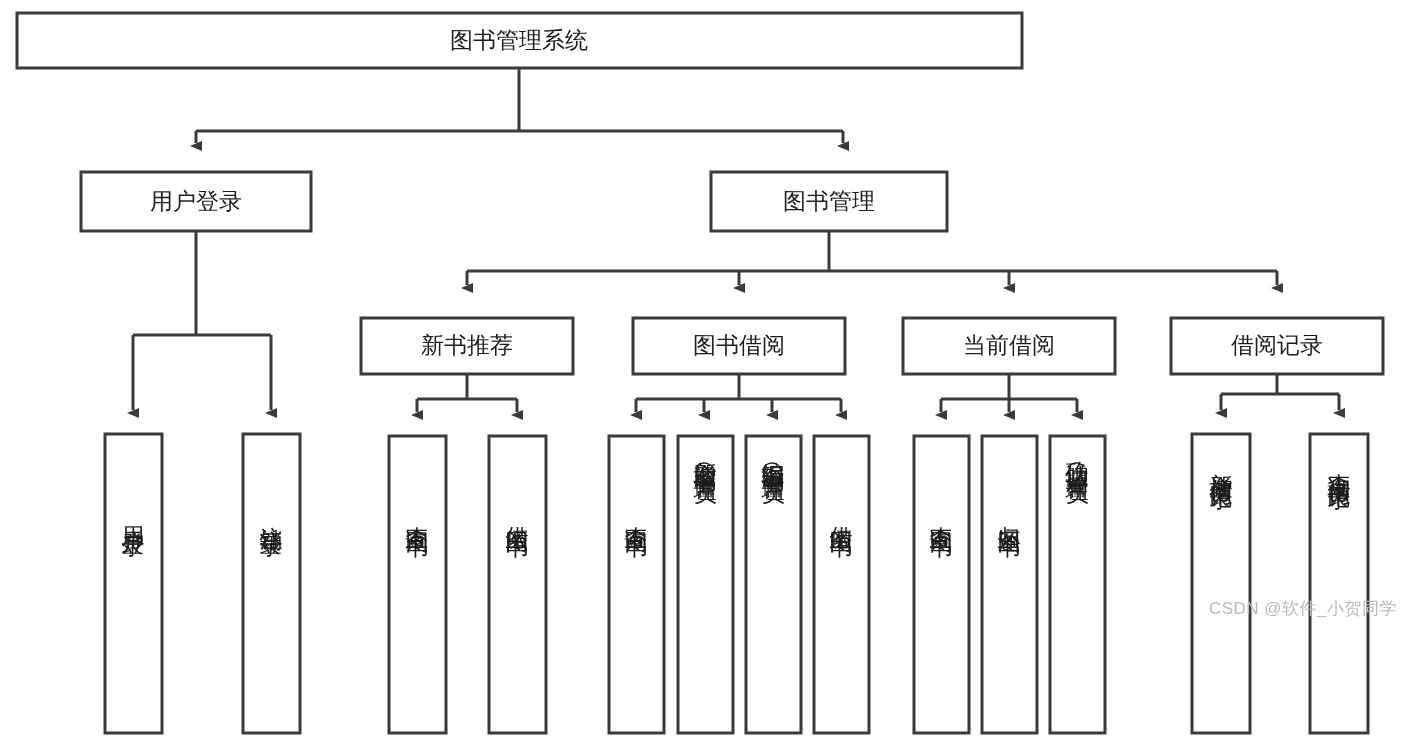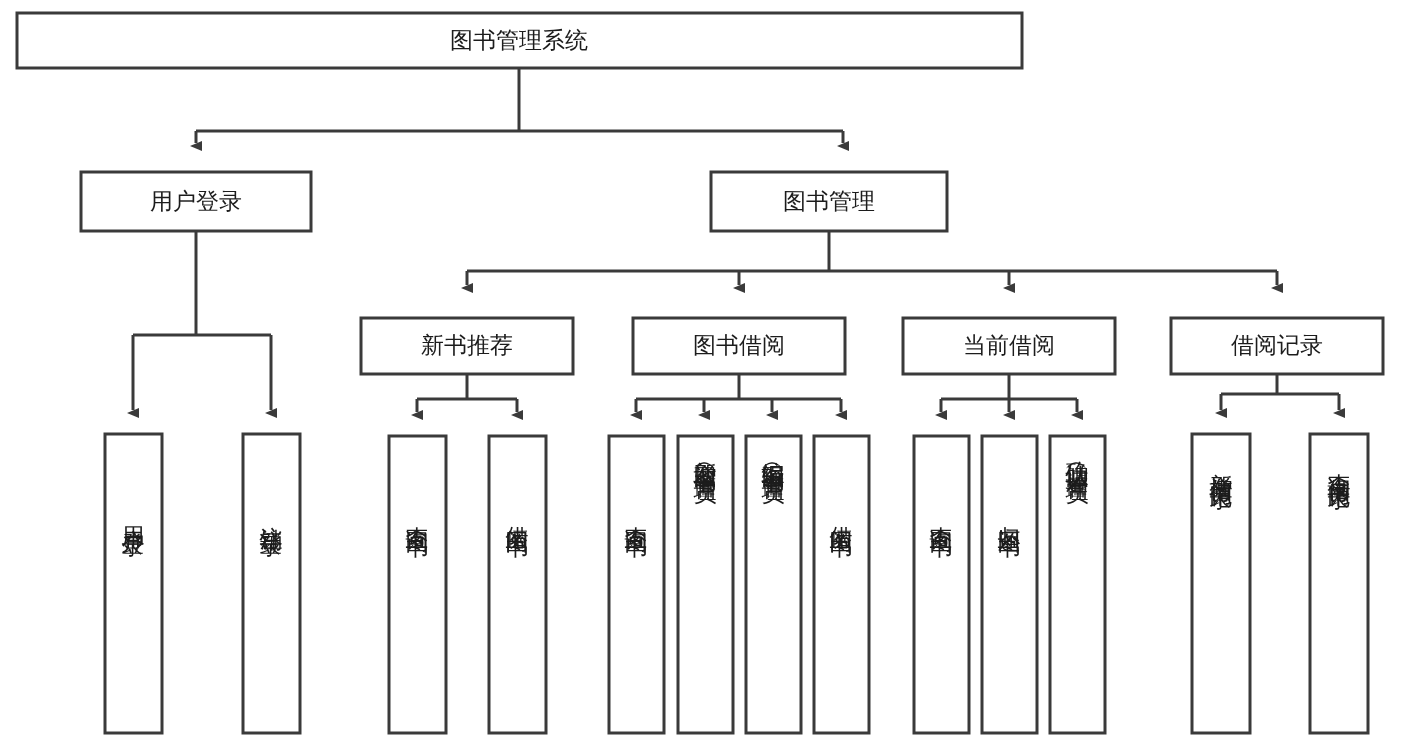--- a/index.html
+++ b/index.html
@@ -225,13 +225,14 @@
   <div class="leaf-label" style="left:773px; top:443px;">编辑图书（管理员）</div>
   <div class="leaf-label" style="left:841px; top:508px;">借阅图书</div>
 
   <div class="leaf-label" style="left:941px; top:508px;">查询图书</div>
   <div class="leaf-label" style="left:1009px; top:508px;">归还图书</div>
   <div class="leaf-label" style="left:1077px; top:443px;">确认归还（管理员）</div>
 
   <div class="leaf-label" style="left:1221px; top:455px;">新增借阅记录</div>
   <div class="leaf-label" style="left:1339px; top:455px;">查询借阅记录</div>
 
+  <div class="watermark">CSDN @软件_小贺同学</div>
 </div>
 
 </body></html>

